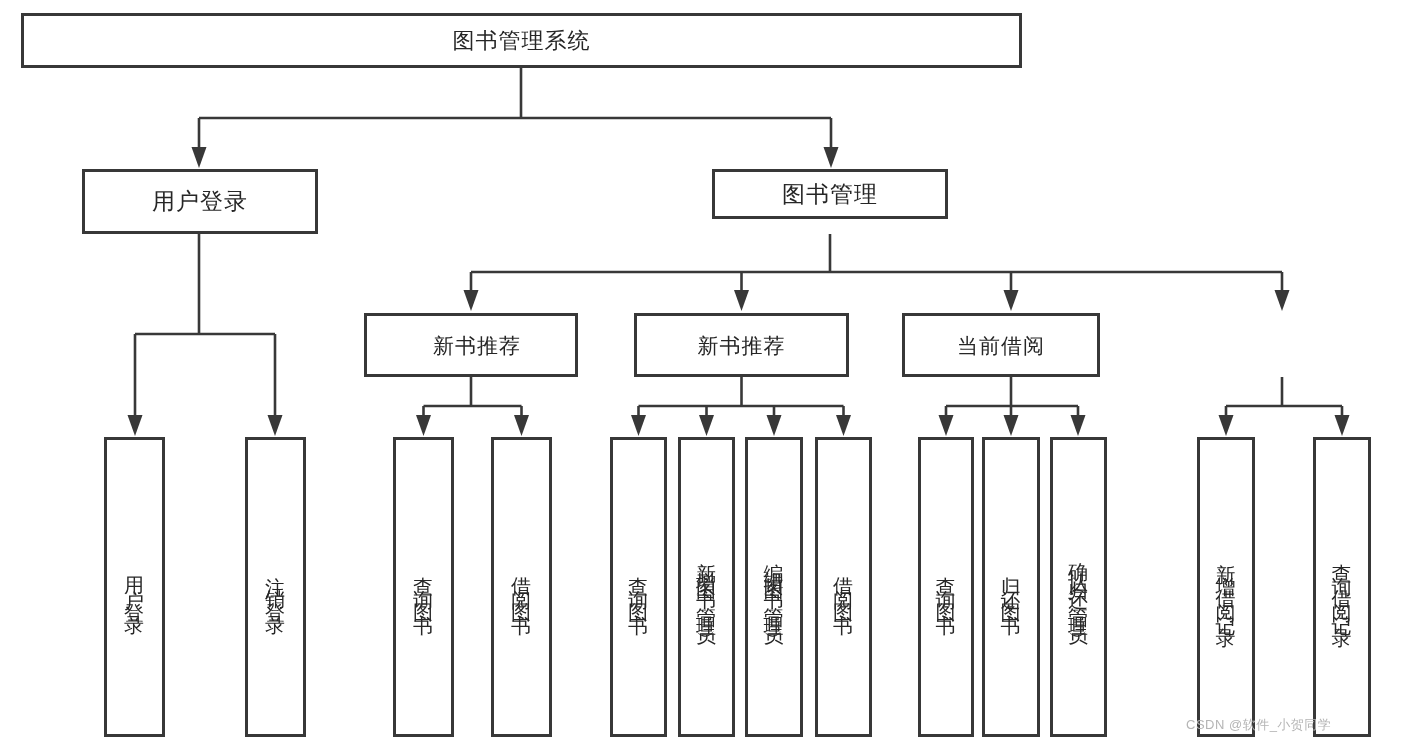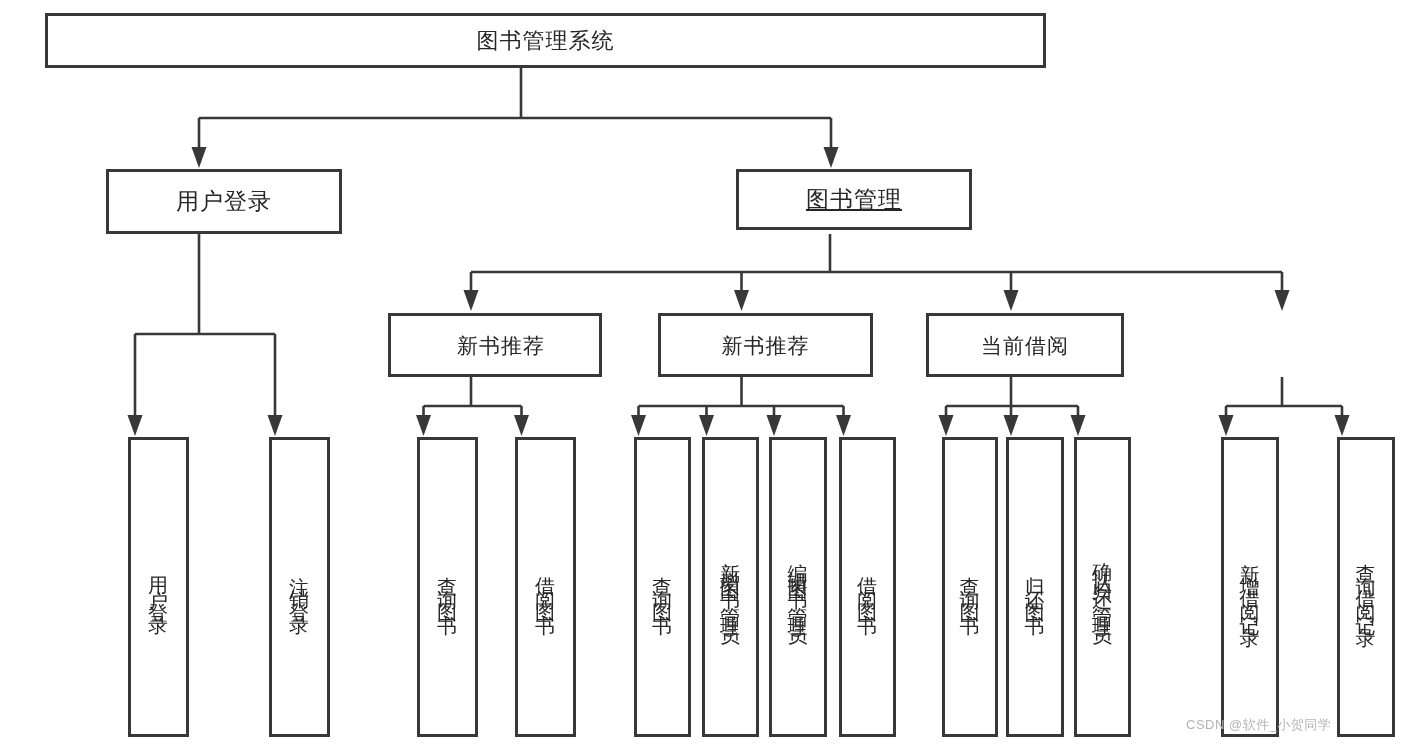--- a/index.html
+++ b/index.html
@@ -12,21 +12,20 @@
     overflow:hidden;
   }
   .connectors{position:absolute;left:0;top:0;z-index:0;pointer-events:none;}
   .box{
     position:absolute;
     background:#ffffff;
     border:3px solid #383838;
     box-sizing:border-box;
     display:flex;align-items:center;justify-content:center;
     z-index:1;
-    margin-left:24px;
   }
   .lbl{white-space:nowrap;line-height:1;}
   .root-box .lbl{font-size:22px;letter-spacing:1px;}
   .l1-box .lbl{font-size:23px;letter-spacing:1px;}
   .l2-box .lbl{font-size:21px;letter-spacing:1px;}
   .v{top:437px;height:300px;}
   .vlbl{
     writing-mode:vertical-rl;
     text-orientation:mixed;
     font-size:20px;
@@ -112,21 +111,21 @@
     </g>
   </svg>
 
   <div class="box root-box" style="left:21px;top:13px;width:1001px;height:55px;">
     <span class="lbl">图书管理系统</span>
   </div>
 
   <div class="box l1-box" style="left:82px;top:169px;width:236px;height:65px;">
     <span class="lbl">用户登录</span>
   </div>
-  <div class="box l1-box" style="left:712px;top:169px;width:236px;height:61px;text-decoration:underline;">
+  <div class="box l1-box" style="left:712px;top:169px;width:236px;height:50px;">
     <span class="lbl">图书管理</span>
   </div>
 
   <div class="box l2-box" style="left:364px;top:313px;width:214px;height:64px;padding-left:12px;">
     <span class="lbl">新书推荐</span>
   </div>
   <div class="box l2-box" style="left:634px;top:313px;width:215px;height:64px;">
     <span class="lbl">新书推荐</span>
   </div>
   <div class="box l2-box" style="left:902px;top:313px;width:198px;height:64px;">

